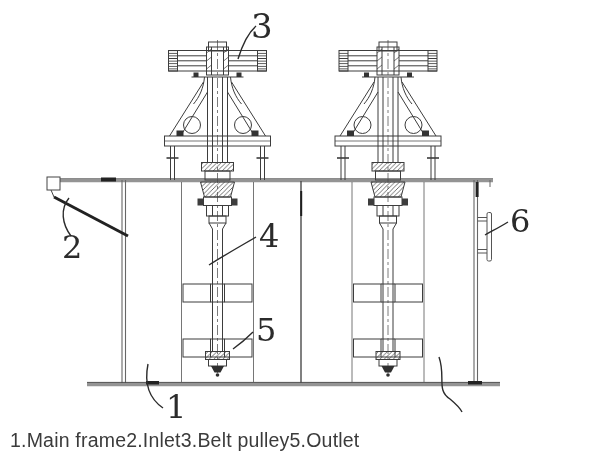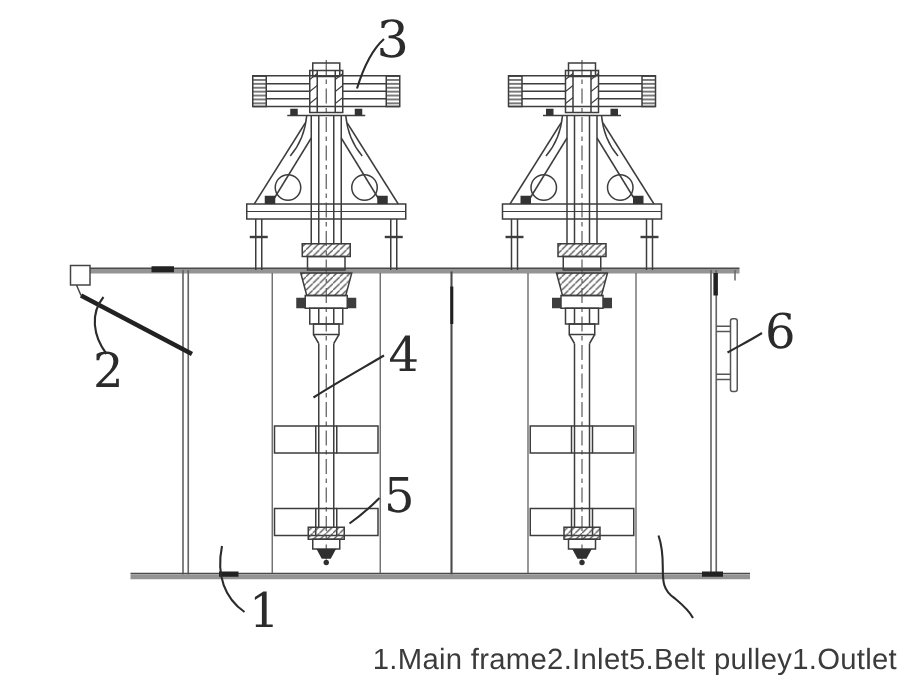--- a/index.html
+++ b/index.html
@@ -3,21 +3,21 @@
 <meta charset="utf-8">
 <style>
   html,body{margin:0;padding:0;background:#ffffff;}
   .stage{
     position:relative;width:609px;height:466px;background:#ffffff;overflow:hidden;
     font-family:"Liberation Sans", sans-serif;
   }
   .drawing{position:absolute;left:0;top:0;}
   .caption{
     position:absolute;left:10px;top:429px;width:588px;
-    display:flex;justify-content:flex-end;align-items:baseline;
+    display:flex;justify-content:flex-start;align-items:baseline;
     font-size:19.5px;color:#3b3b3b;letter-spacing:0.2px;white-space:nowrap;
   }
   .callout-num{
     font-family:"DejaVu Serif", serif;
     font-size:32px;fill:#2b2b2b;
   }
   .callout-num.big{font-size:34px;}
 </style>
 </head>
 <body>
@@ -172,17 +172,17 @@
       <text class="callout-num" x="256" y="341">5</text>
       <text class="callout-num" x="62" y="258">2</text>
       <text class="callout-num" x="510" y="232">6</text>
       <text class="callout-num" x="166" y="418">1</text>
     </g>
   </svg>
 
   <div class="caption">
     <span>1.Main frame</span>
     <span>2.Inlet</span>
-    <span>5.Belt pulley</span>
-    <span>1.Outlet</span>
+    <span>3.Belt pulley</span>
+    <span>5.Outlet</span>
   </div>
 
 </div>
 
 </body></html>

